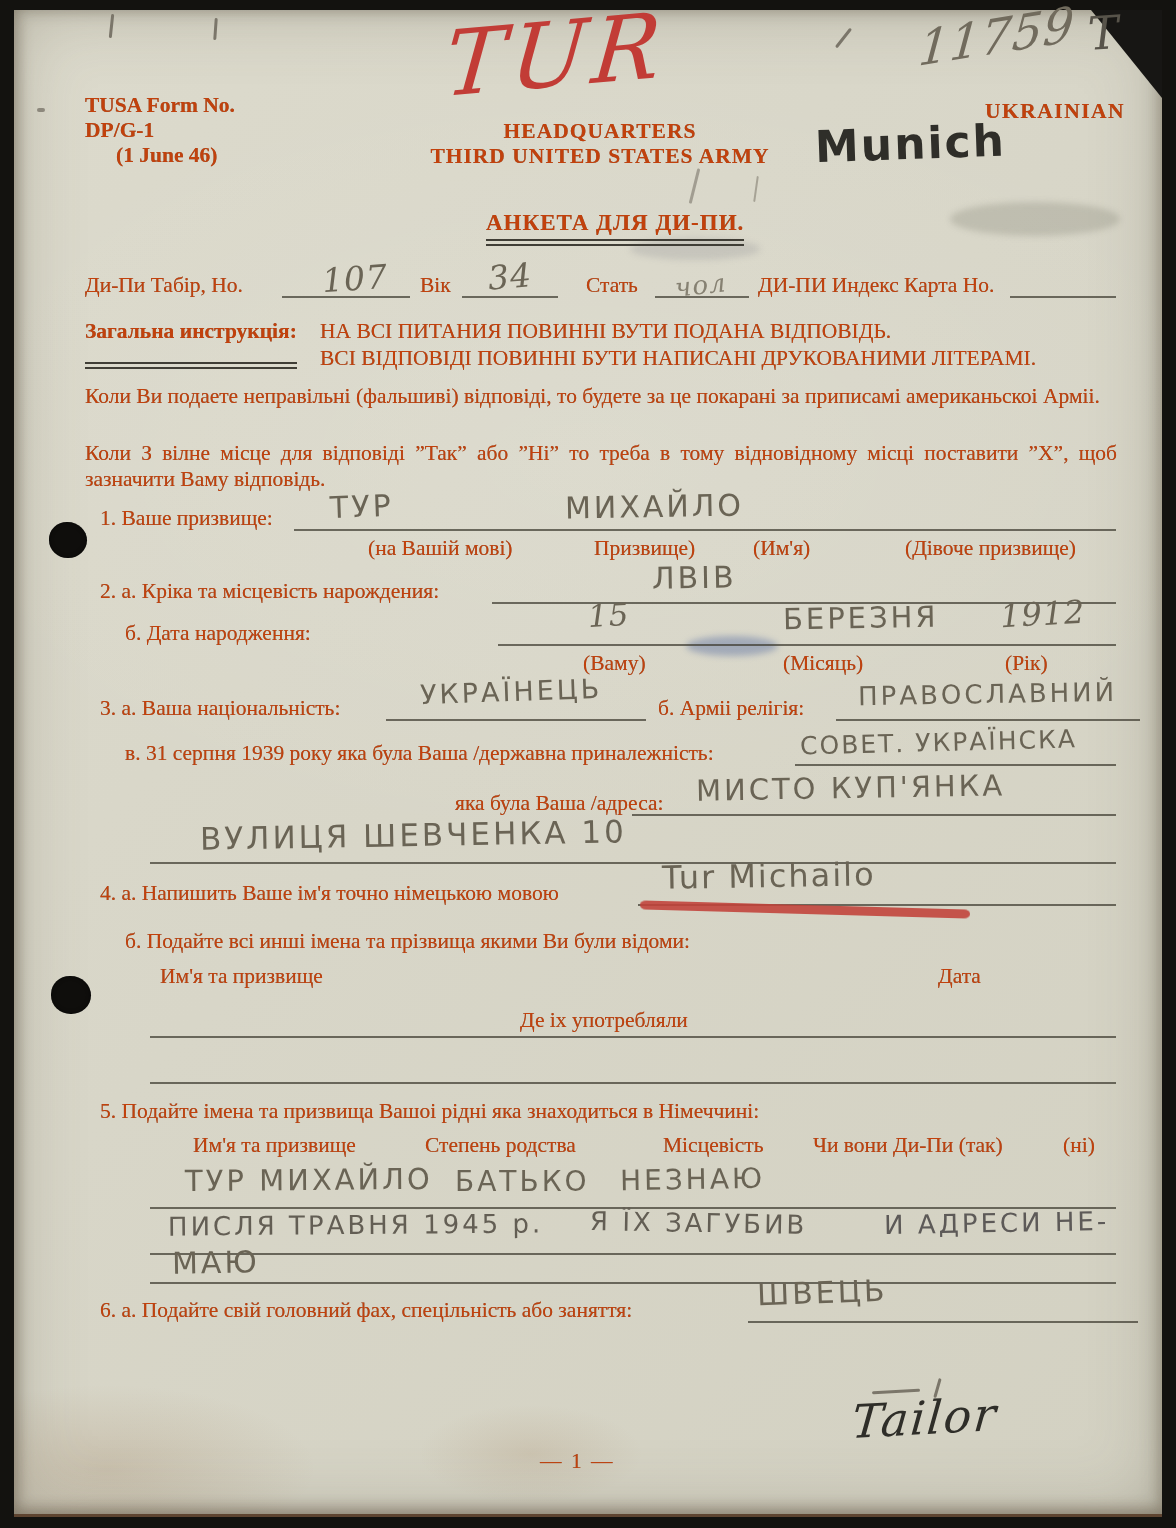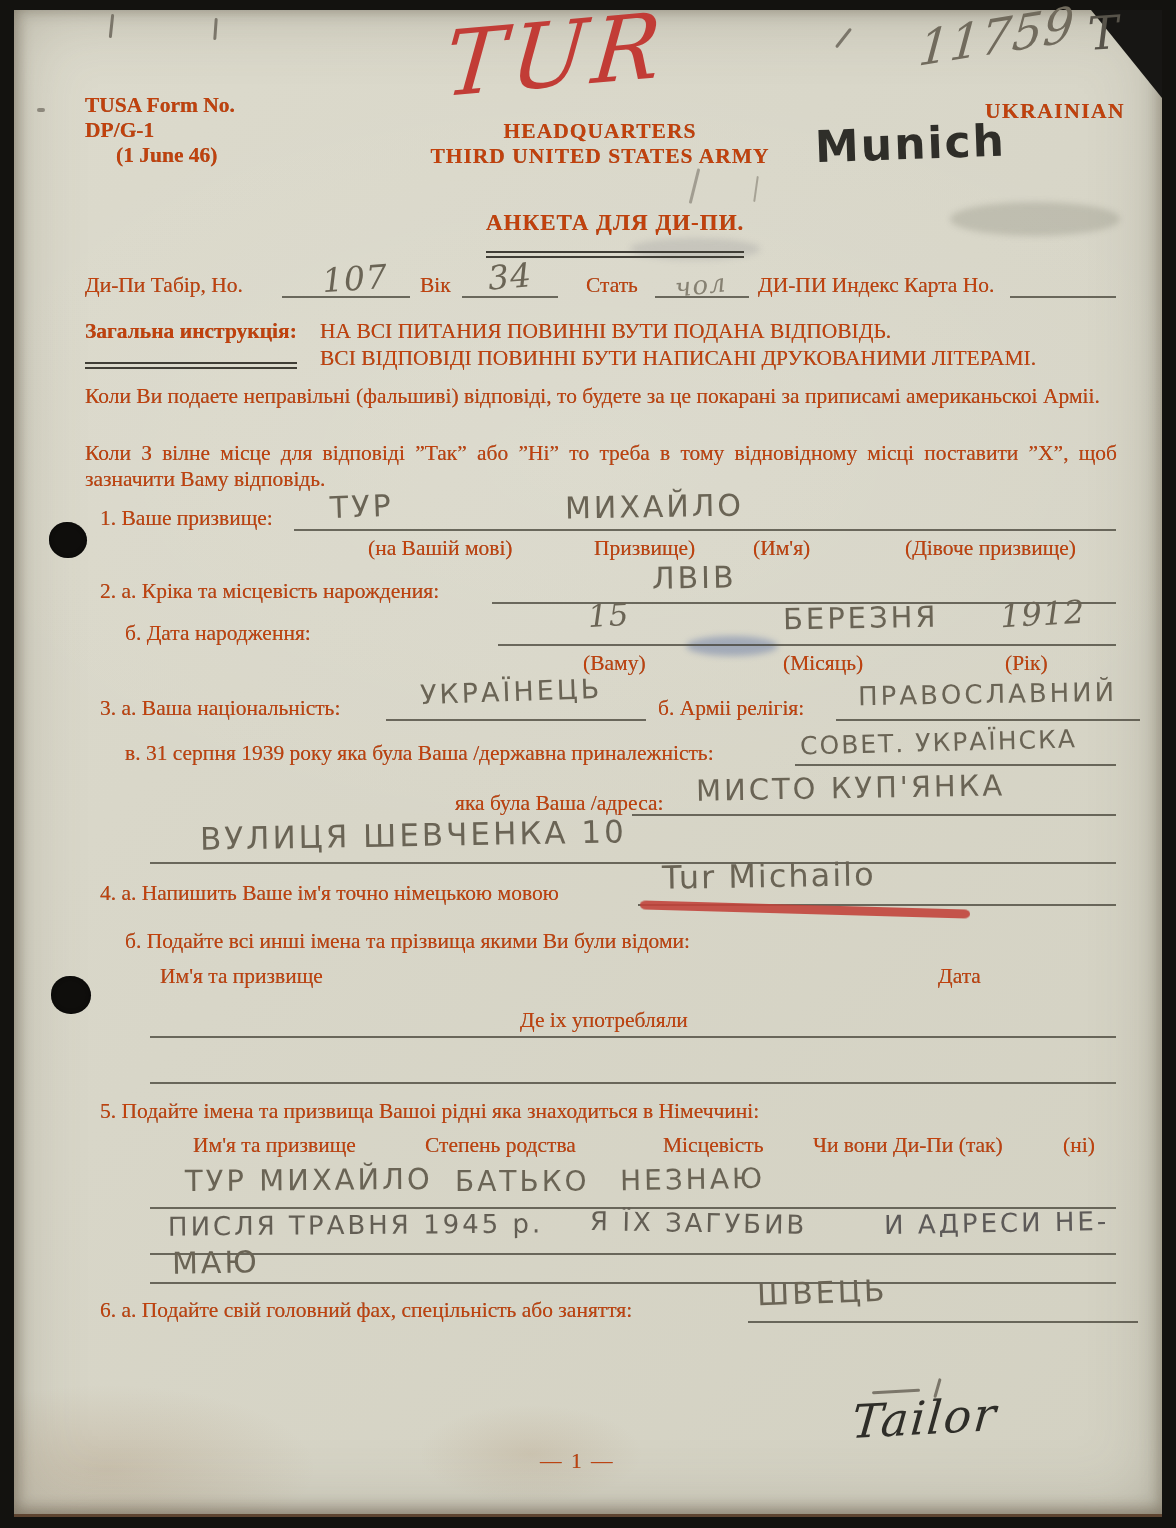--- a/index.html
+++ b/index.html
@@ -60,21 +60,21 @@
 
   <div class="printed bold" style="left:430px;top:118px;width:340px;text-align:center;letter-spacing:1px;">HEADQUARTERS</div>
   <div class="printed bold" style="left:395px;top:143px;width:410px;text-align:center;letter-spacing:1px;">THIRD UNITED STATES ARMY</div>
   <div class="printed bold" style="left:985px;top:98px;letter-spacing:1.5px;">UKRAINIAN</div>
 
   <div class="hand cursive red" style="left:445px;top:10px;font-size:90px;transform:rotate(-5deg) skewX(-10deg);letter-spacing:6px;">TUR</div>
   <div class="hand ink" style="left:815px;top:122px;font-size:44px;letter-spacing:2px;transform:rotate(-2deg);font-weight:bold;">Munich</div>
   <div class="hand cursive" style="left:918px;top:12px;font-size:48px;transform:rotate(-9deg) skewX(-14deg);color:#716b5d;">11759</div>
   <div class="hand cursive" style="left:1088px;top:10px;font-size:46px;transform:rotate(-4deg);color:#57534a;">T</div>
 
-  <div class="printed bold dunderline2" style="left:486px;top:210px;font-size:23px;letter-spacing:1px;border-bottom:2.5px solid #403e36;padding-bottom:15px;">АНКЕТА ДЛЯ ДИ-ПИ.</div>
+  <div class="printed bold dunderline2" style="left:486px;top:210px;font-size:23px;letter-spacing:1px;border-bottom:2.5px solid #403e36;padding-bottom:3px;">АНКЕТА ДЛЯ ДИ-ПИ.</div>
 
   <div class="printed" style="left:85px;top:272px;">Ди-Пи Табір, Но.</div>
   <div class="ln" style="left:282px;top:250px;width:128px;height:46px;"></div>
   <div class="hand cursive" style="left:322px;top:262px;font-size:33px;transform:rotate(-4deg);">107</div>
   <div class="printed" style="left:420px;top:272px;text-align:center;">Вік</div>
   <div class="ln" style="left:462px;top:250px;width:96px;height:46px;"></div>
   <div class="hand cursive" style="left:488px;top:260px;font-size:33px;transform:rotate(-5deg);">34</div>
   <div class="printed" style="left:586px;top:272px;">Стать</div>
   <div class="ln" style="left:655px;top:250px;width:94px;height:46px;"></div>
   <div class="hand cursive" style="left:675px;top:272px;font-size:26px;transform:rotate(-6deg);opacity:.75;">чол</div>

